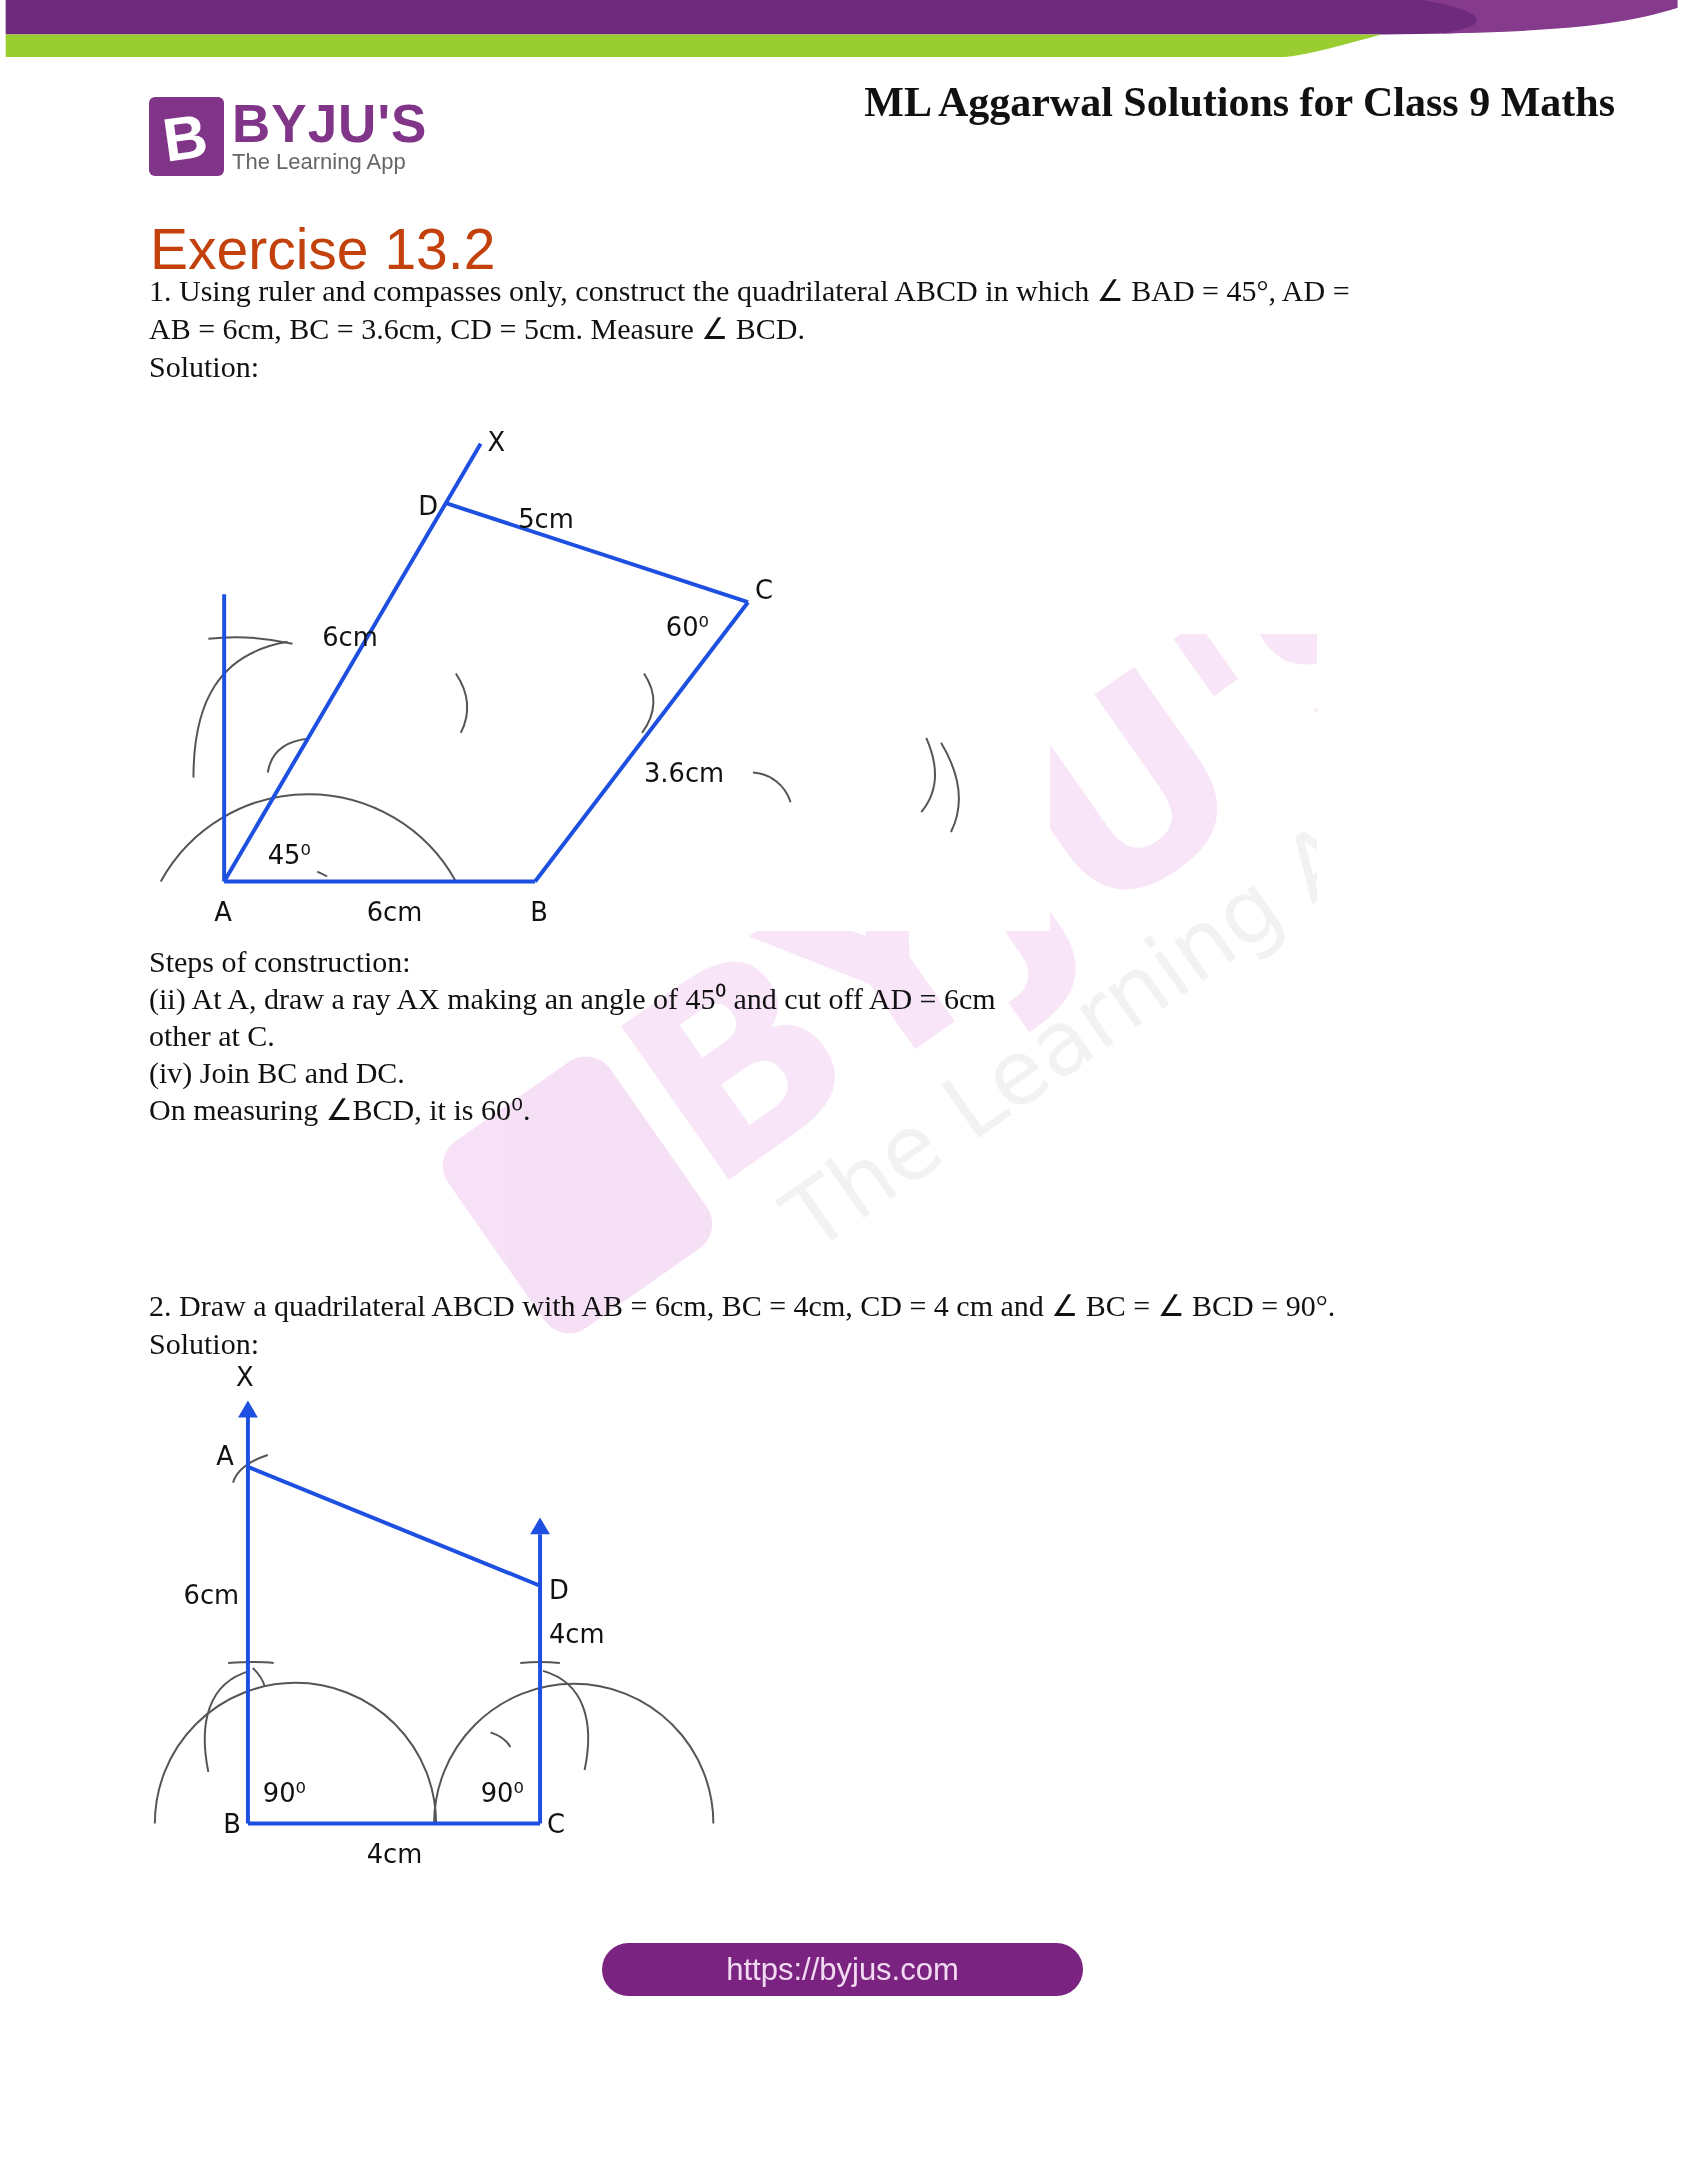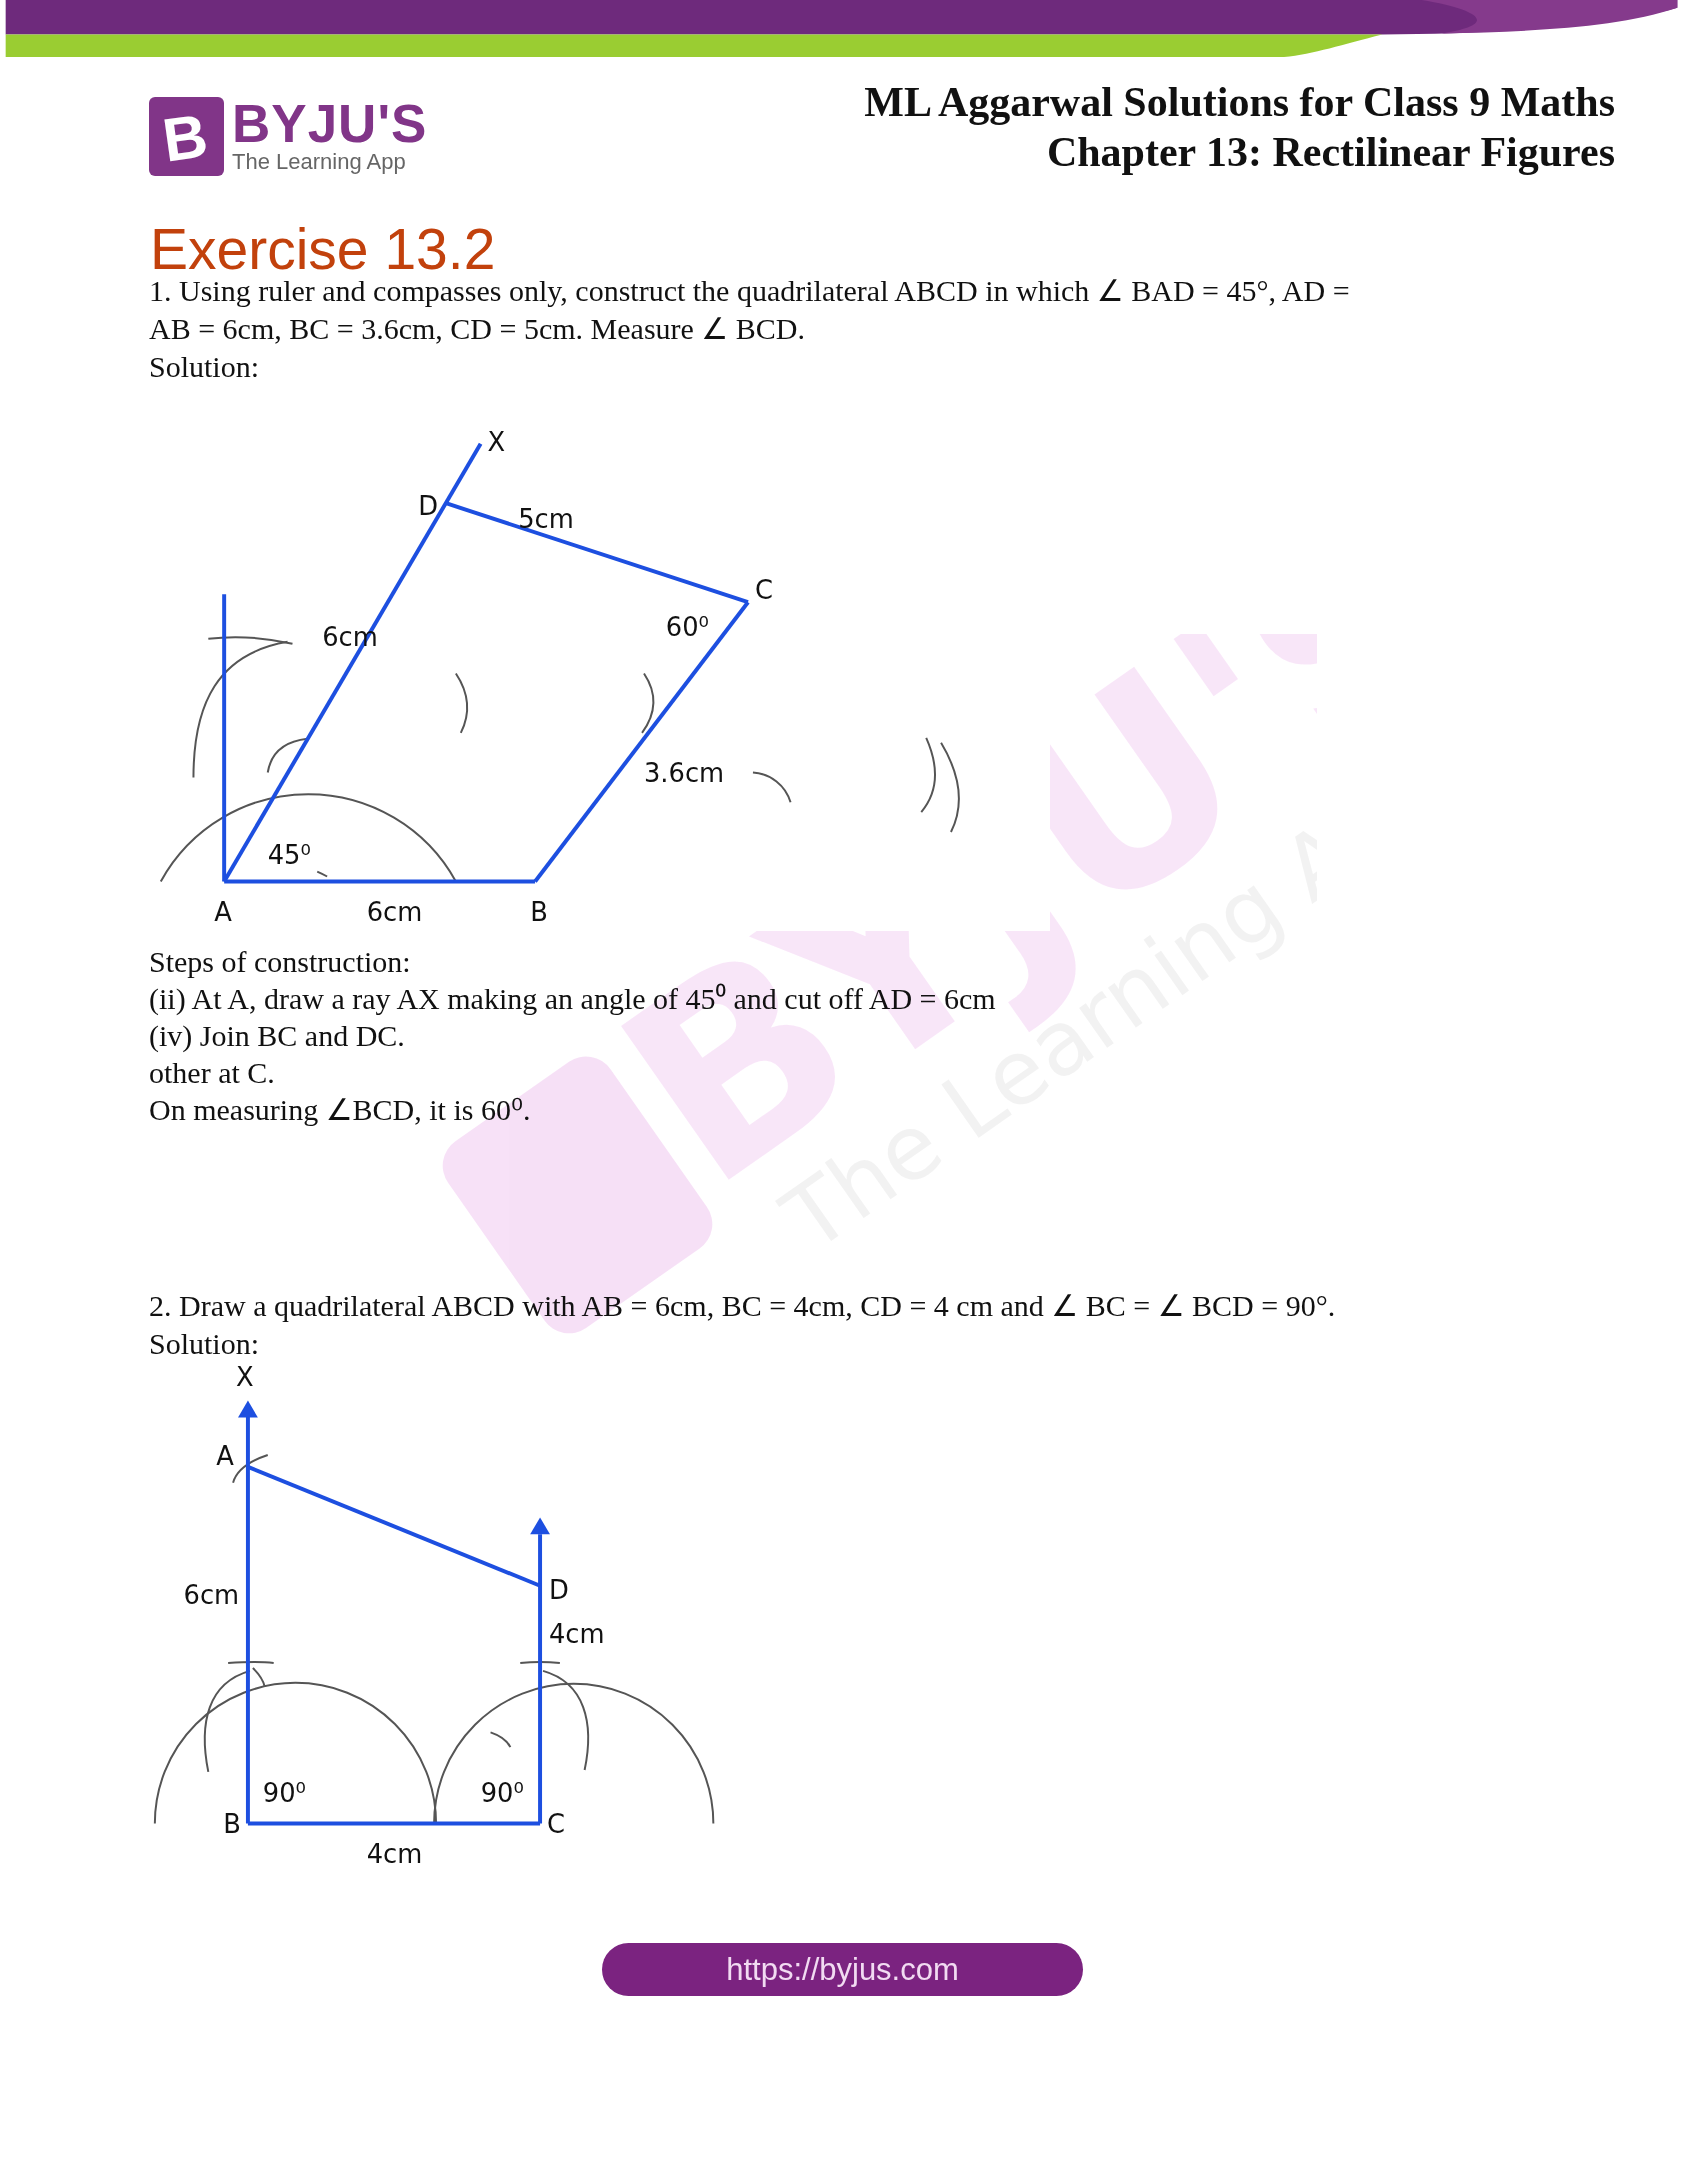--- a/index.html
+++ b/index.html
@@ -39,21 +39,20 @@
     <span>B</span>
   </div>
   <div class="logo-text">
     <div class="logo-name">BYJU'S</div>
     <div class="logo-tag">The Learning App</div>
   </div>
 </div>
 
 <div class="header-title">
   <div>ML Aggarwal Solutions for Class 9 Maths</div>
-  <div>Chapter 13: Rectilinear Figures</div>
 </div>
 
 <svg class="watermark" style="left:376px;top:634px;" width="941" height="733" viewBox="0 0 950 740">
   <g transform="rotate(-35 475 370)" opacity="0.55">
     <rect x="40" y="260" width="200" height="230" rx="30" fill="#f0c8f0"></rect>
     <text x="250" y="450" font-size="260" font-weight="bold" fill="#f4d2f4">BYJU'S</text>
     <text x="300" y="560" font-size="90" fill="#e8e8e8">The Learning App</text>
   </g>
 </svg>
 
@@ -96,22 +95,22 @@
     <text x="383" y="113">5cm</text>
     <text x="510" y="370">3.6cm</text>
     <text x="130" y="452">45⁰</text>
     <text x="532" y="222">60⁰</text>
   </g>
 </svg>
 
 <div class="steps">
   <div>Steps of construction:</div>
   <div>(ii) At A, draw a ray AX making an angle of 45⁰ and cut off AD = 6cm</div>
+  <div>other at C.</div>
   <div>(iv) Join BC and DC.</div>
-  <div>other at C.</div>
   <div>On measuring ∠BCD, it is 60⁰.</div>
 </div>
 
 <div class="q" style="top:1287px;">
   <div>2. Draw a quadrilateral ABCD with AB = 6cm, BC = 4cm, CD = 4 cm and ∠ BC = ∠ BCD = 90°.</div>
   <div>Solution:</div>
 </div>
 
 <svg class="fig" style="left:139px;top:1356px;background:#fff;" width="713" height="614" viewBox="0 0 720 620">
   <g fill="none" stroke="#555" stroke-width="2">

